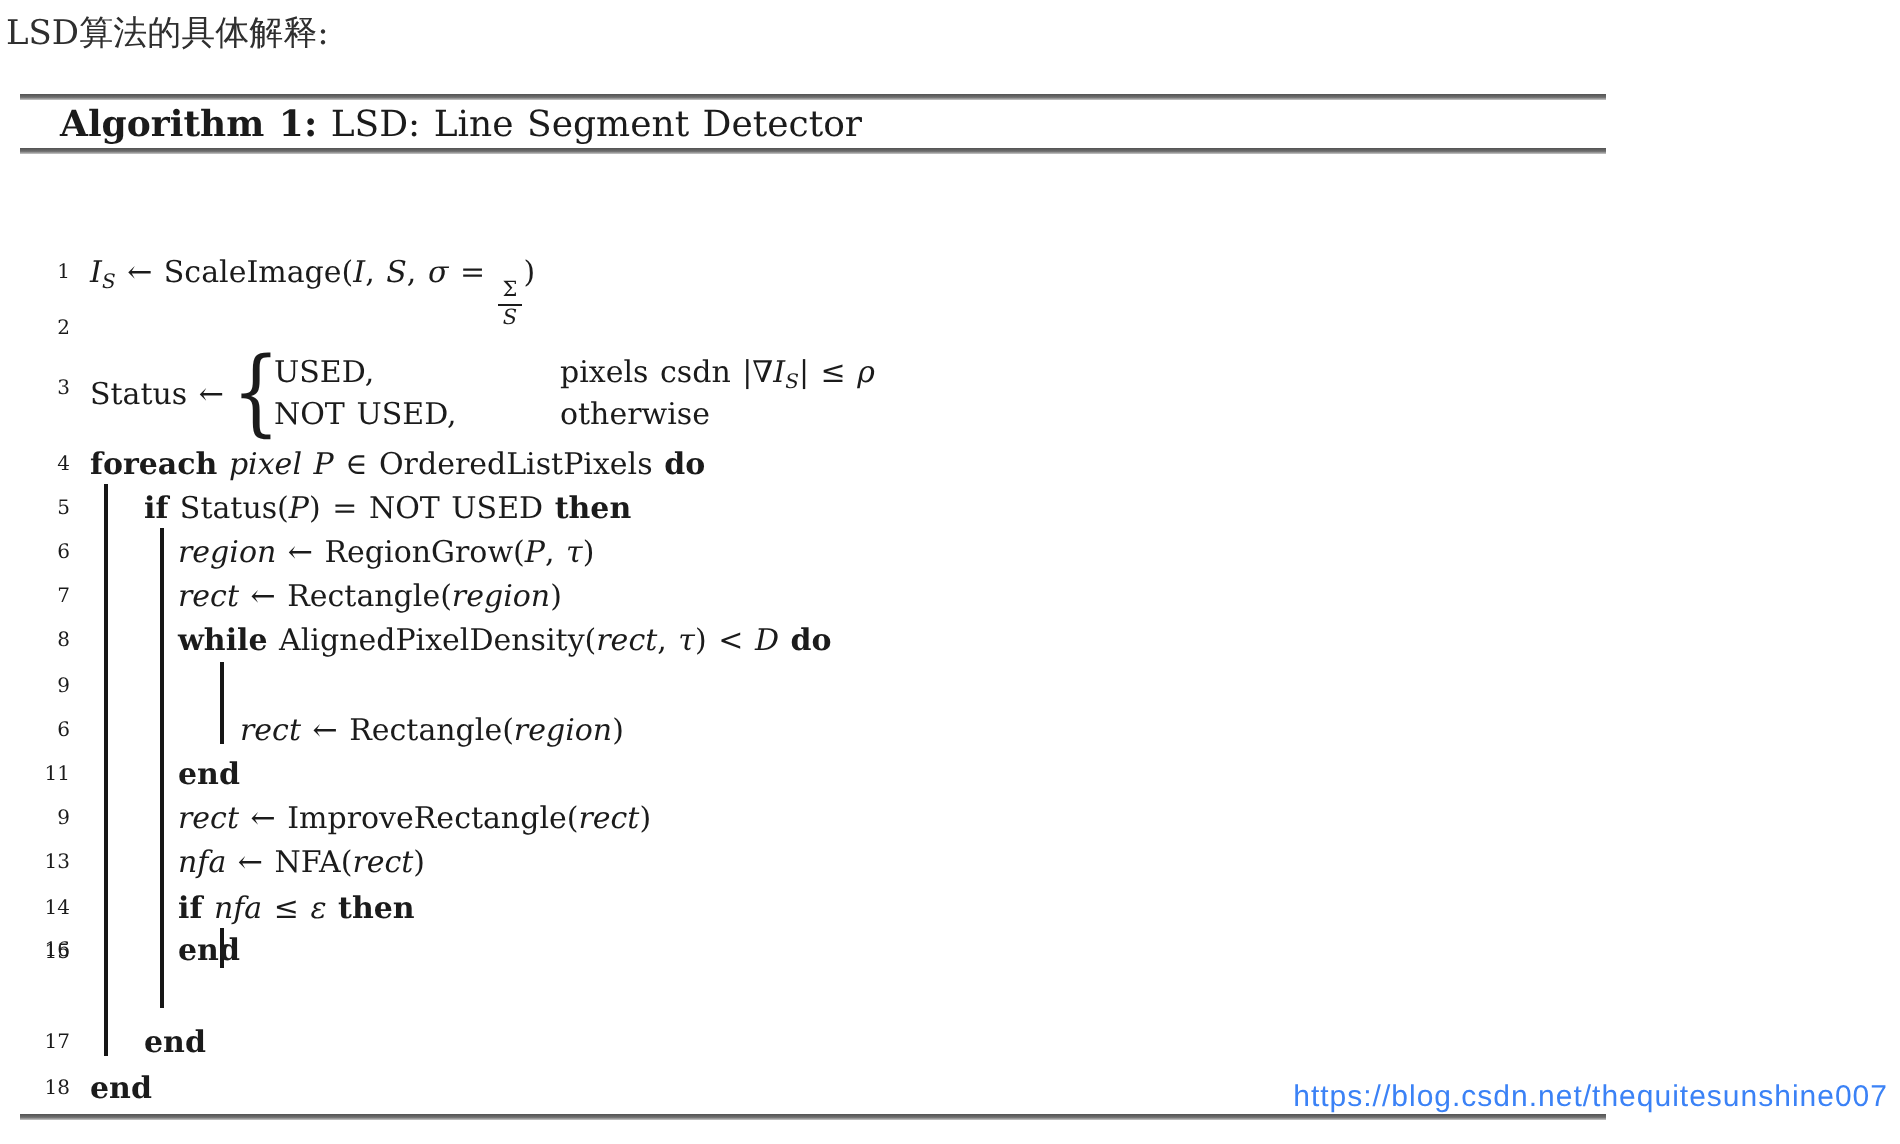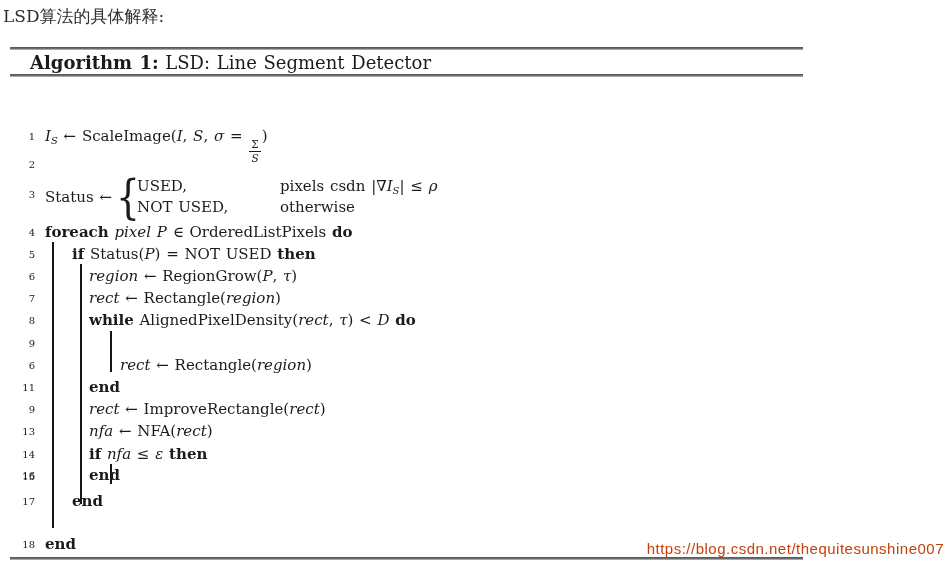--- a/index.html
+++ b/index.html
@@ -17,21 +17,21 @@
   .i{font-style:italic;}
   .sb{font-size:10px;font-style:italic;vertical-align:-3px;}
   .frac{display:inline-flex;flex-direction:column;align-items:center;font-size:10.5px;
         line-height:1.05;vertical-align:-7px;margin:0 1px;}
   .ft{border-bottom:1px solid #1b1b1b;padding:0 2px 1px;}
   .fb{padding-top:1px;font-style:italic;}
   .vbar{position:absolute;width:1.5px;background:#161616;}
   .brace{position:absolute;top:-3px;font-size:47px;line-height:54px;transform:scaleX(0.8);color:#1b1b1b;}
   .c3{position:absolute;white-space:pre;font-size:15px;line-height:20px;}
   .watermark{position:absolute;top:540px;right:6px;font-family:"Liberation Sans",sans-serif;
-             font-size:15px;color:#c2410c;letter-spacing:0.5px;}
+             font-size:15px;color:#3b82f6;letter-spacing:0.5px;}
 </style>
 </head>
 <body>
 
 <div class="page">
 
   <div class="page-title">LSD算法的具体解释:</div>
 
   <div class="algo-box">
     <div class="rule" style="top:0px"></div>
@@ -123,21 +123,21 @@
 
     <div class="line" style="top:419px">
       <span class="num">15</span>
     </div>
 
     <div class="line" style="top:418px">
       <span class="num">16</span>
       <span class="txt" style="left:79px"><span class="b">end</span></span>
     </div>
 
-    <div class="line" style="top:444px">
+    <div class="line" style="top:464px">
       <span class="num">17</span>
       <span class="txt" style="left:62px"><span class="b">end</span></span>
     </div>
 
     <div class="line" style="top:487px">
       <span class="num">18</span>
       <span class="txt" style="left:35px"><span class="b">end</span></span>
     </div>
 
   </div>

